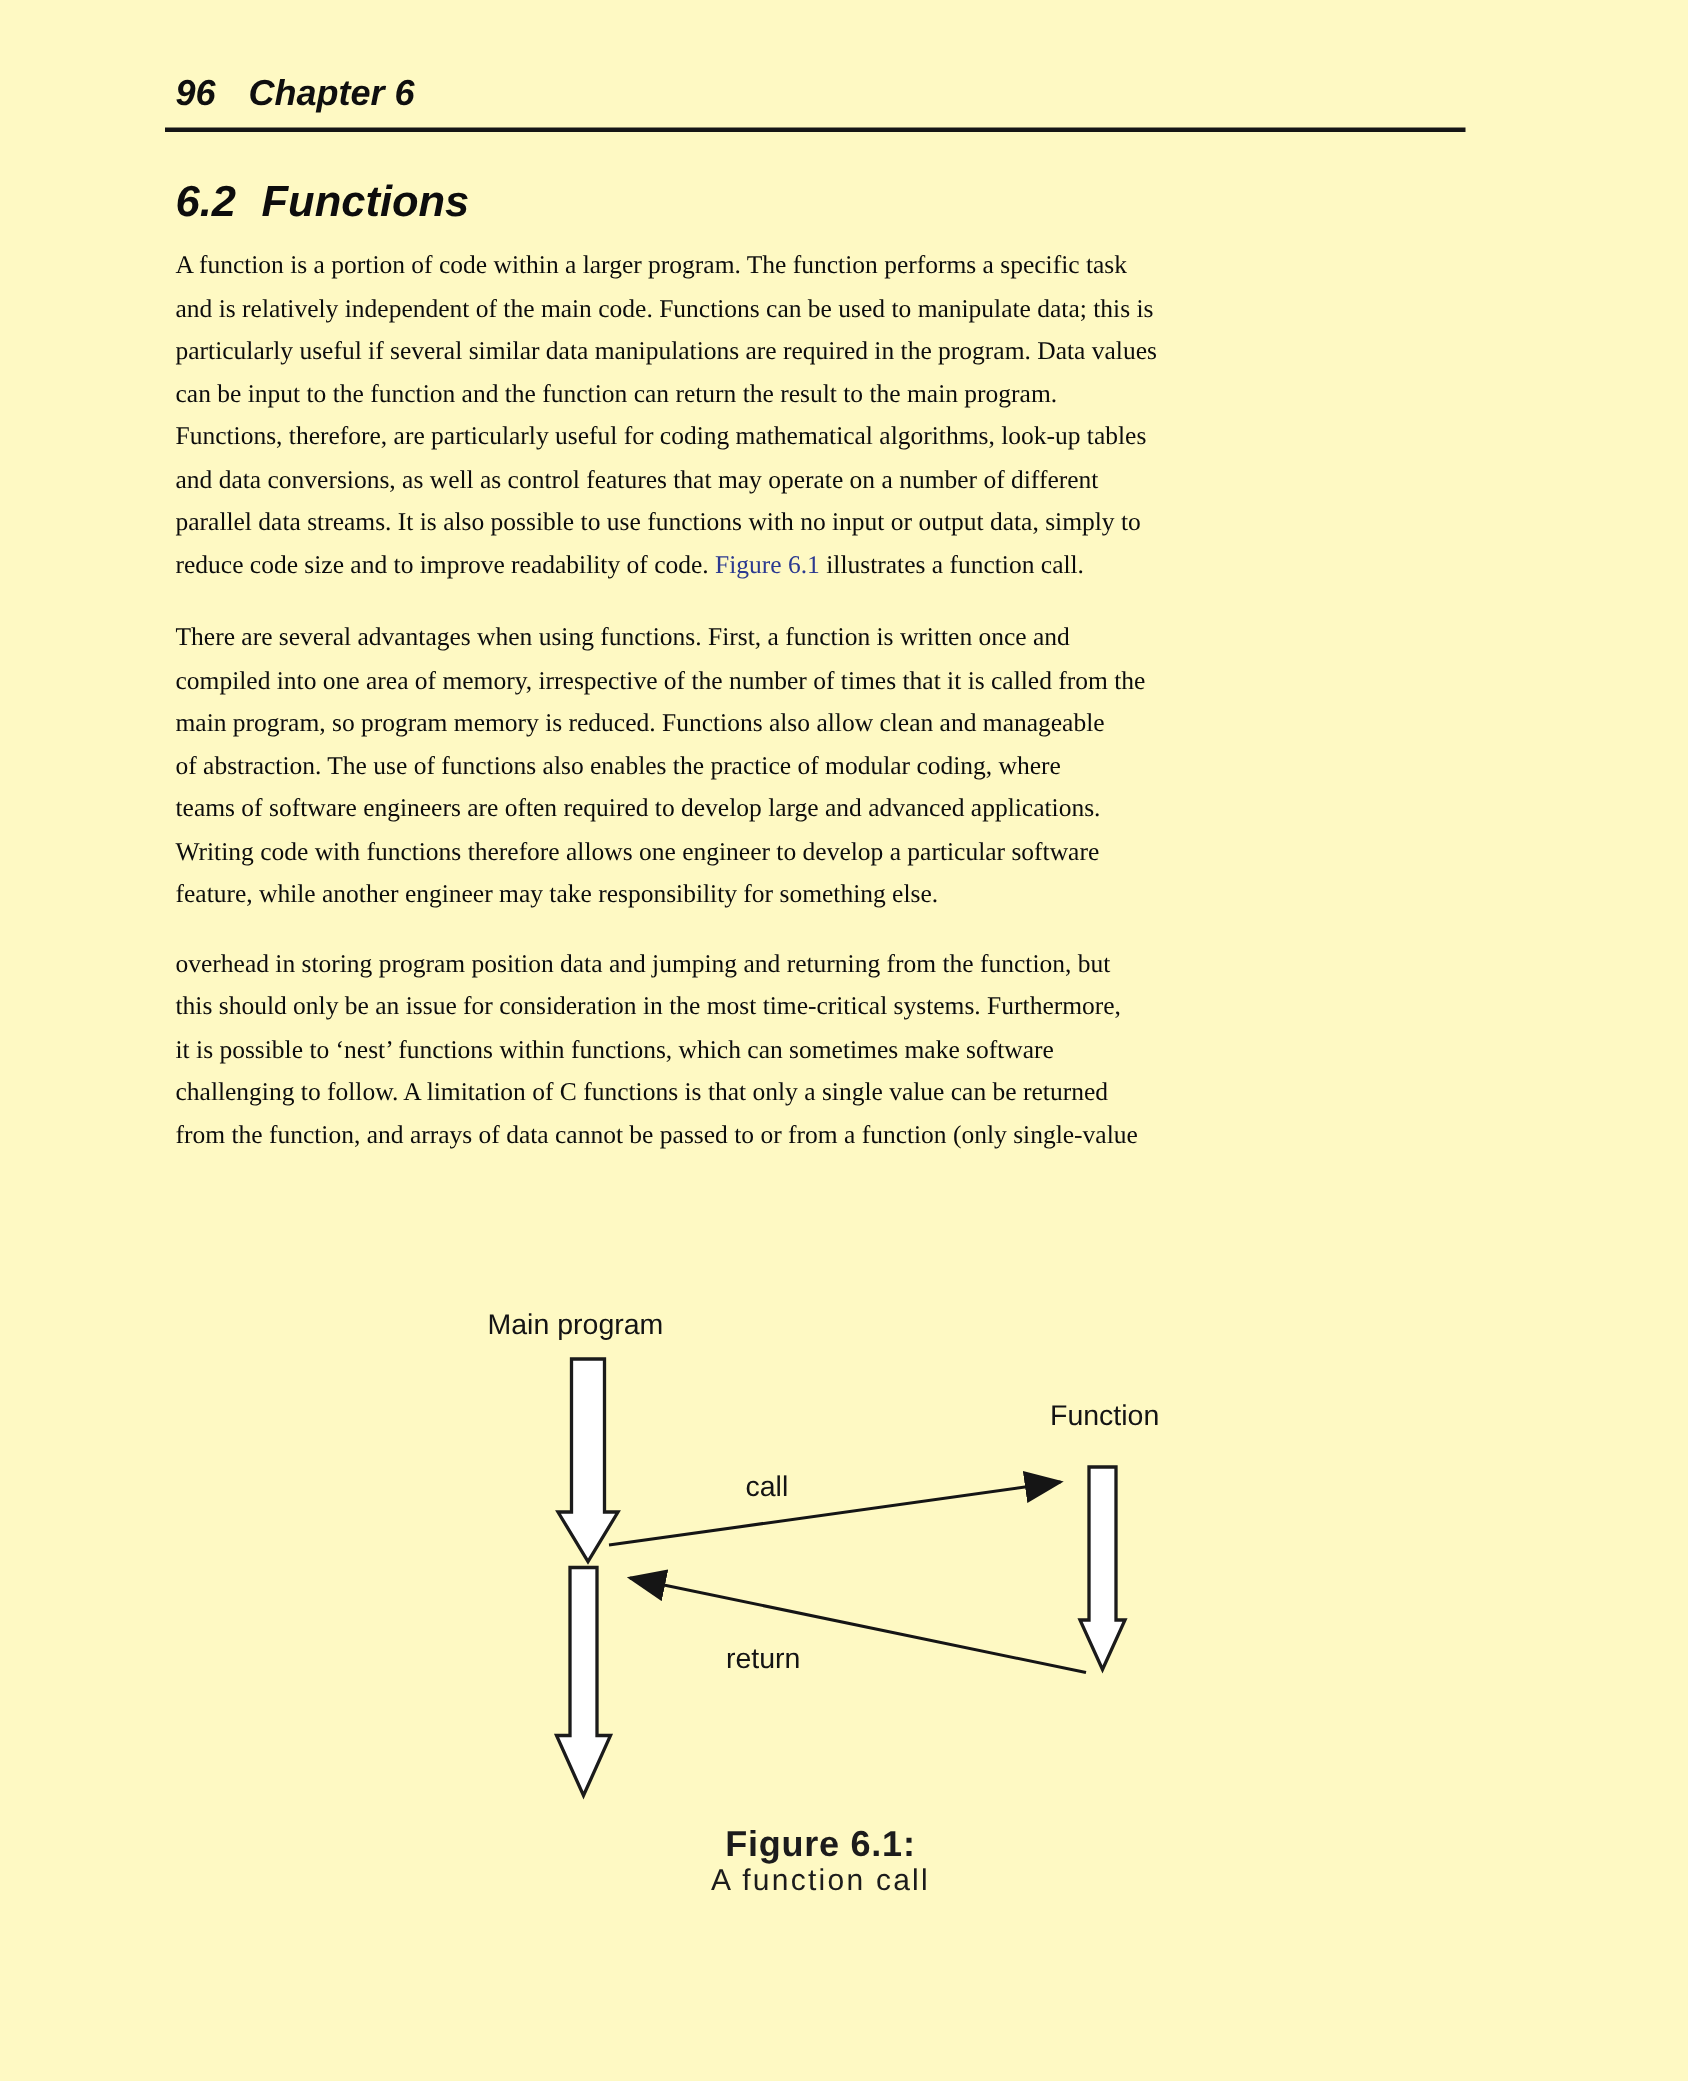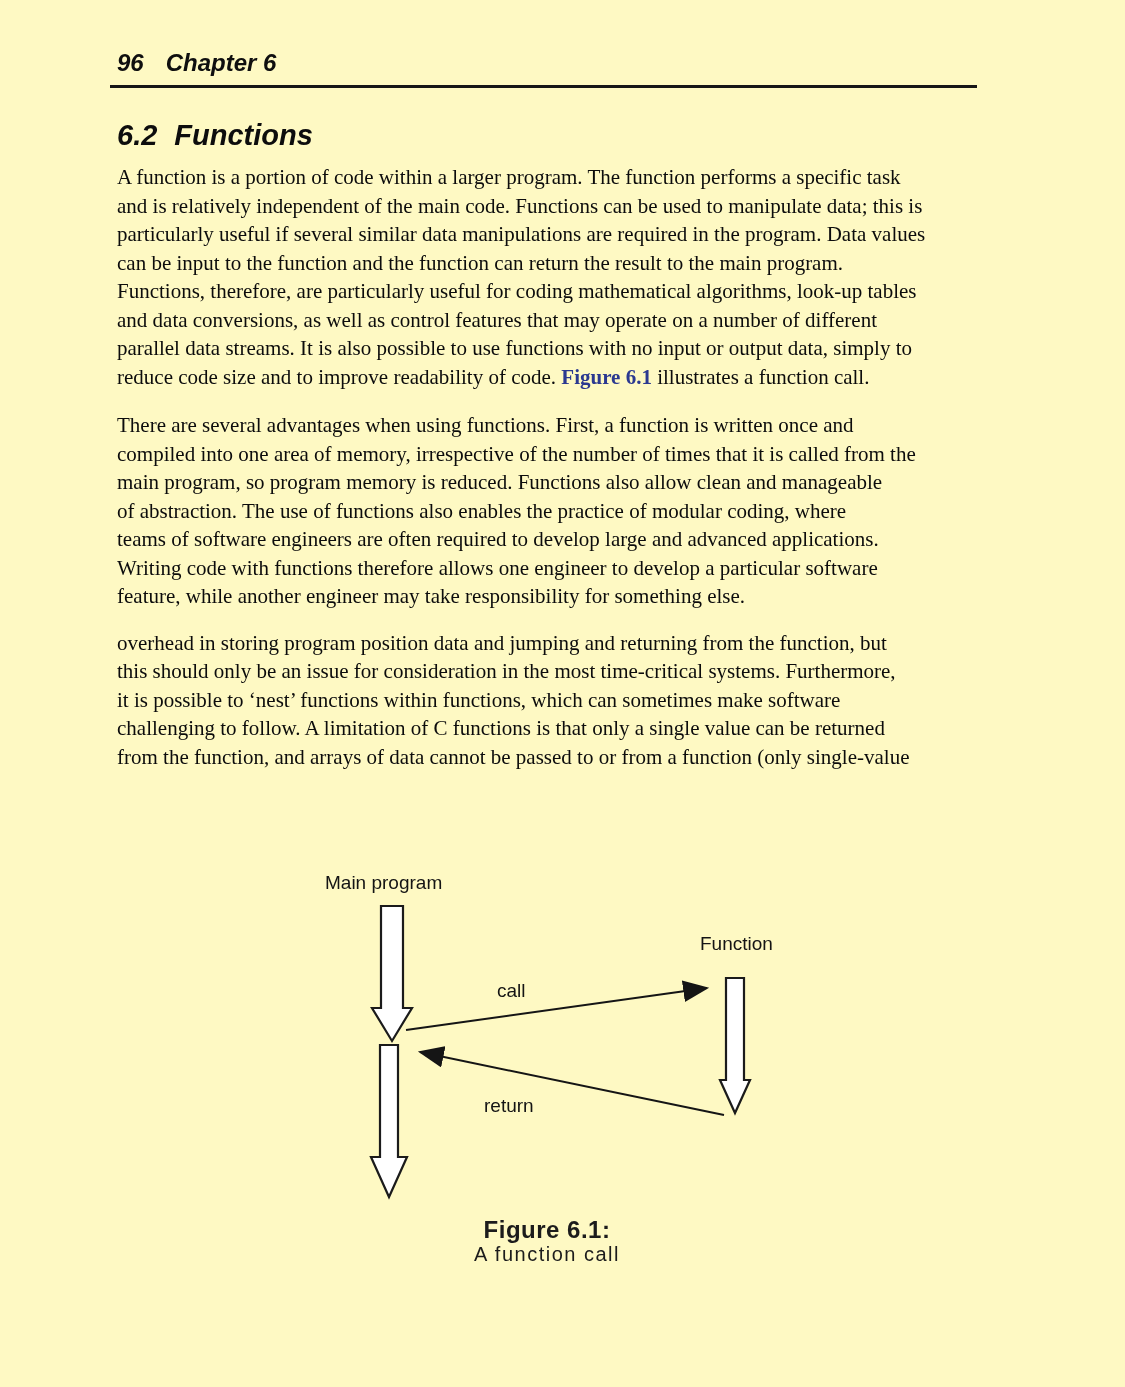--- a/index.html
+++ b/index.html
@@ -51,21 +51,21 @@
     margin-top: 16px;
   }
 
   
   .body-text {
     position: absolute;
     left: 117px;
     top: 163px;
     width: 860px;
     font-family: "Liberation Serif", serif;
-    font-size: 21px;
+    font-size: 17px;
     line-height: 28.5px;
     color: #0c0c0c;
   }
   .para { margin: 0 0 20px 0; }
   .tline { white-space: nowrap; }
   .fig-link { color: #2b3990; }
 
   
   .figure-svg {
     position: absolute;
@@ -132,21 +132,21 @@
 
   <div class="body-text">
     <div class="para">
         <div class="tline">A function is a portion of code within a larger program. The function performs a specific task</div>
         <div class="tline">and is relatively independent of the main code. Functions can be used to manipulate data; this is</div>
         <div class="tline">particularly useful if several similar data manipulations are required in the program. Data values</div>
         <div class="tline">can be input to the function and the function can return the result to the main program.</div>
         <div class="tline">Functions, therefore, are particularly useful for coding mathematical algorithms, look-up tables</div>
         <div class="tline">and data conversions, as well as control features that may operate on a number of different</div>
         <div class="tline">parallel data streams. It is also possible to use functions with no input or output data, simply to</div>
-        <div class="tline"><span>reduce code size and to improve readability of code. </span><span class="fig-link" style="color: rgb(43, 57, 144); font-weight: bold;">Figure 6.1</span><span> illustrates a function call.</span></div>
+        <div class="tline"><span>reduce code size and to improve readability of code. </span><span class="fig-link" style="color: rgb(43, 57, 144);">Figure 6.1</span><span> illustrates a function call.</span></div>
       </div>
     <div class="para" style="margin-bottom:18px">
         <div class="tline">There are several advantages when using functions. First, a function is written once and</div>
         <div class="tline">compiled into one area of memory, irrespective of the number of times that it is called from the</div>
         <div class="tline">main program, so program memory is reduced. Functions also allow clean and manageable</div>
         <div class="tline">of abstraction. The use of functions also enables the practice of modular coding, where</div>
         <div class="tline">teams of software engineers are often required to develop large and advanced applications.</div>
         <div class="tline">Writing code with functions therefore allows one engineer to develop a particular software</div>
         <div class="tline">feature, while another engineer may take responsibility for something else.</div>
       </div>

